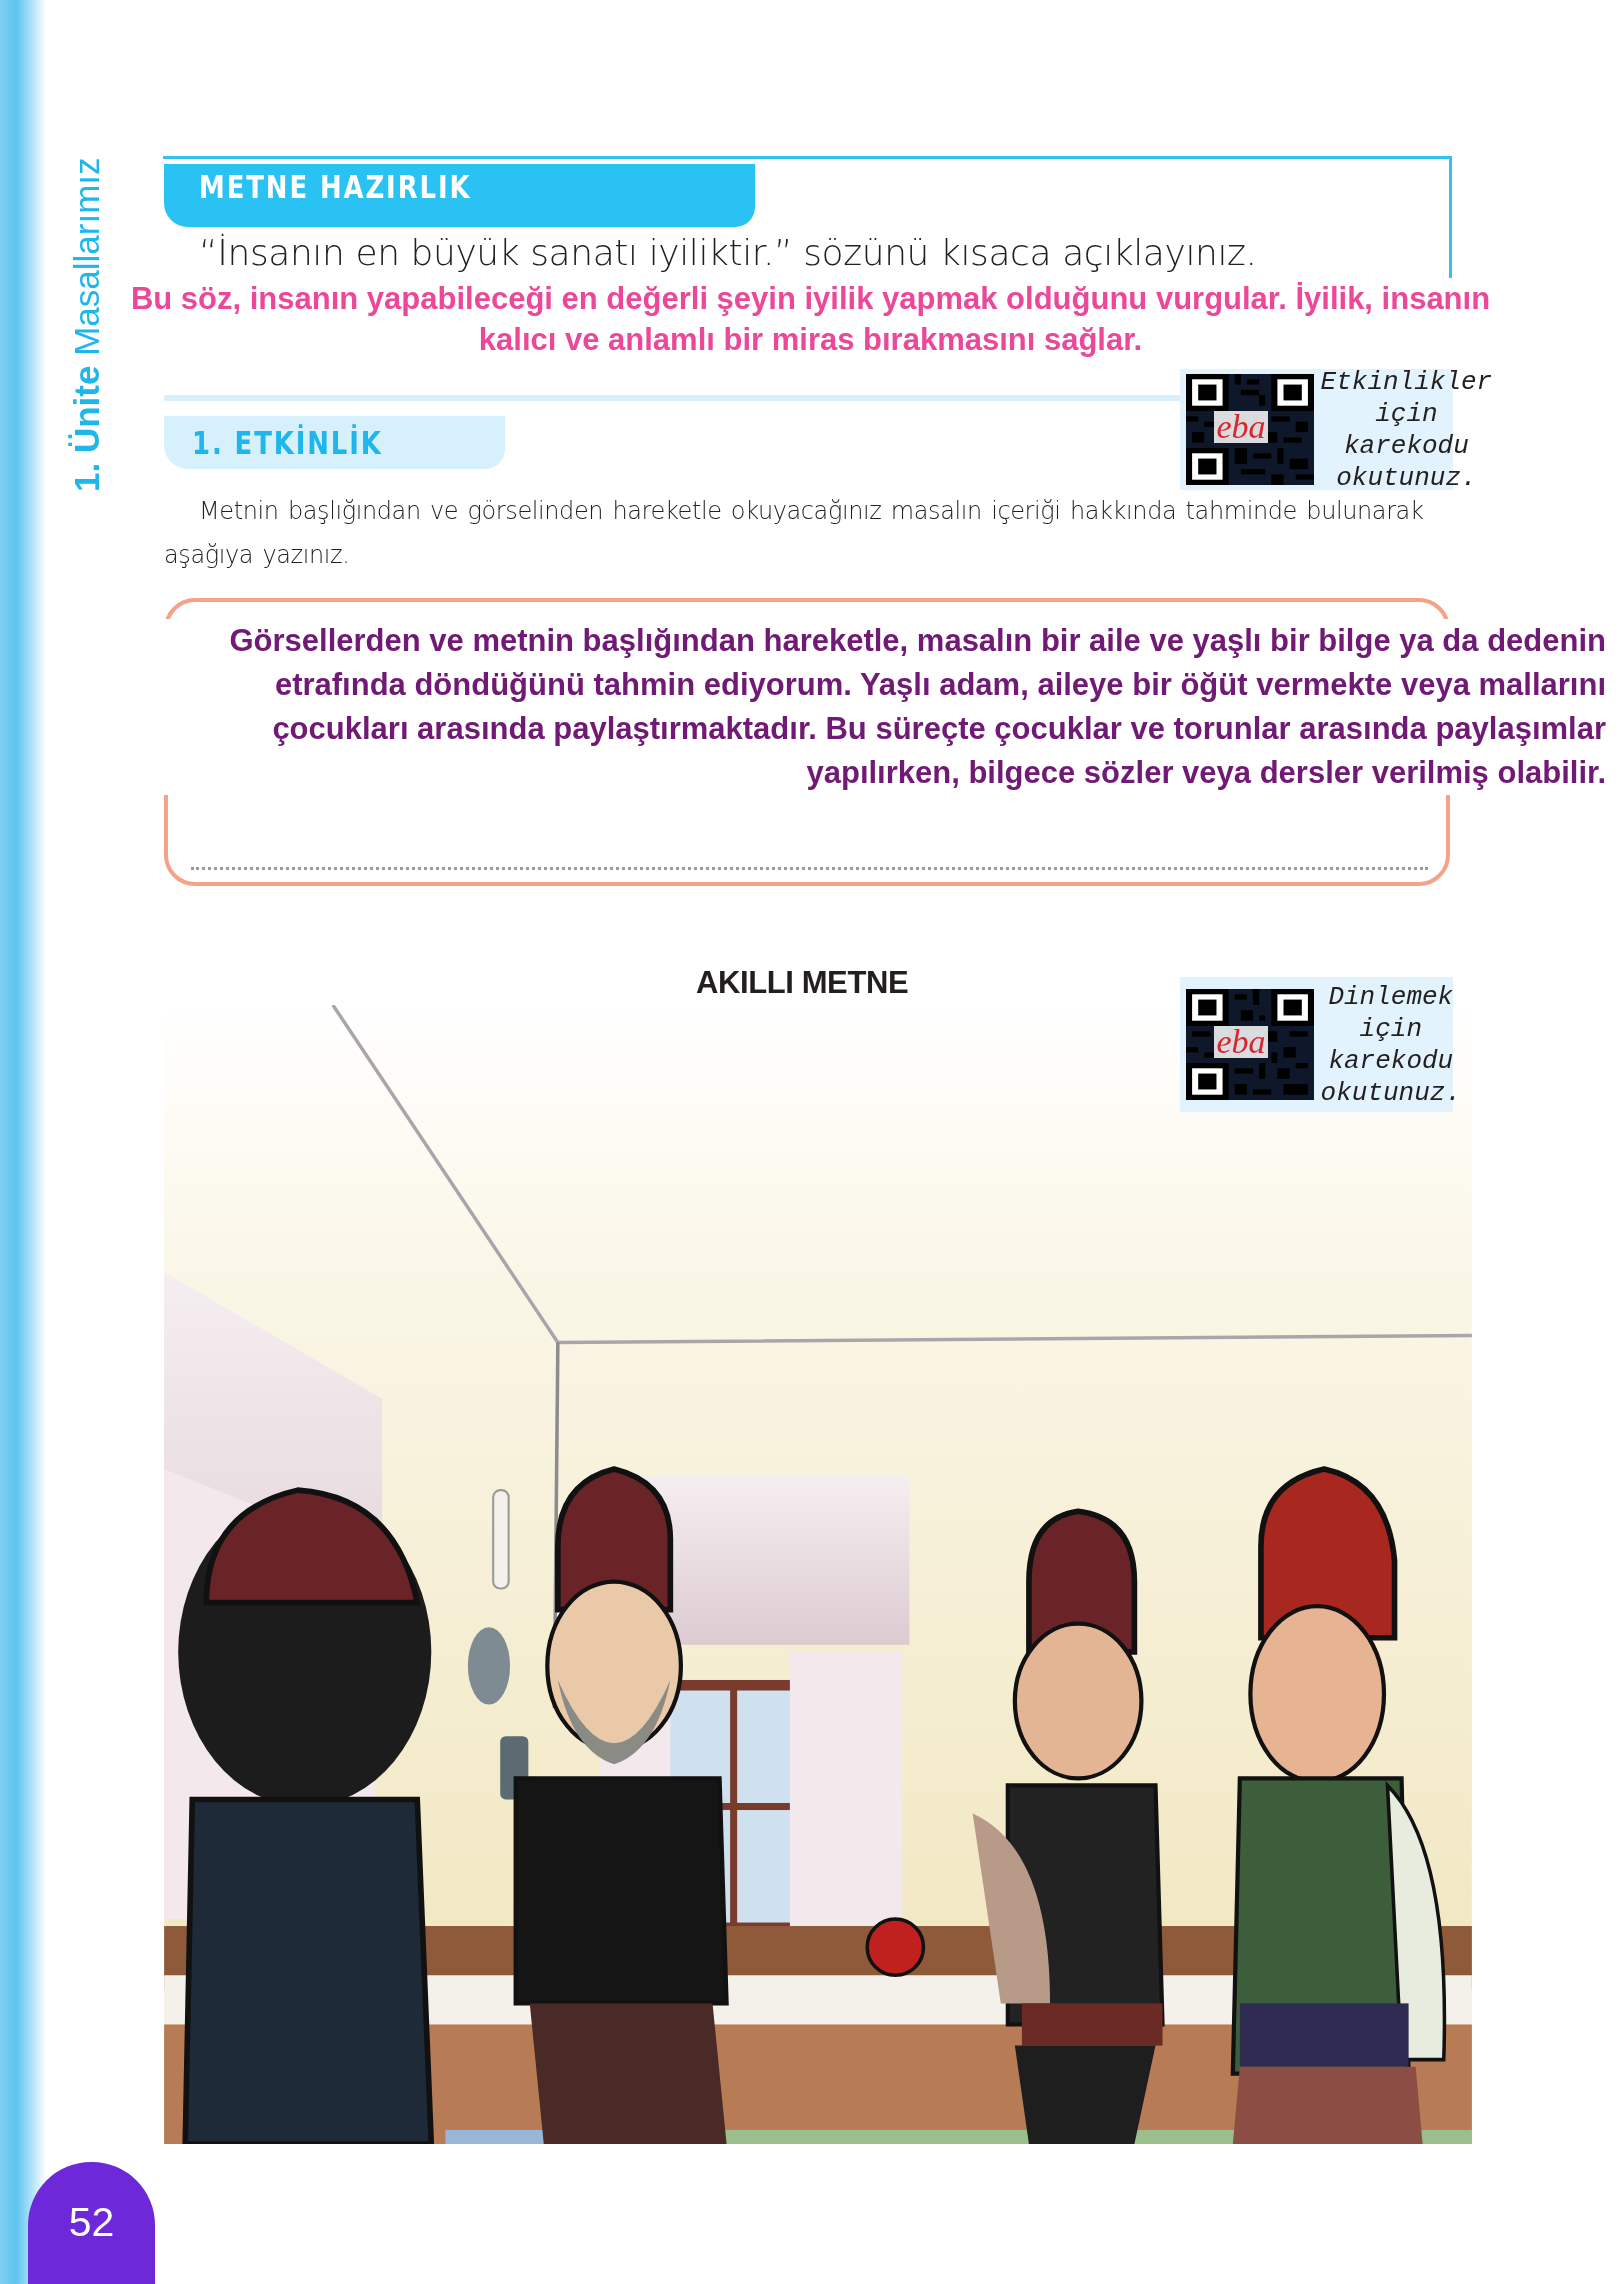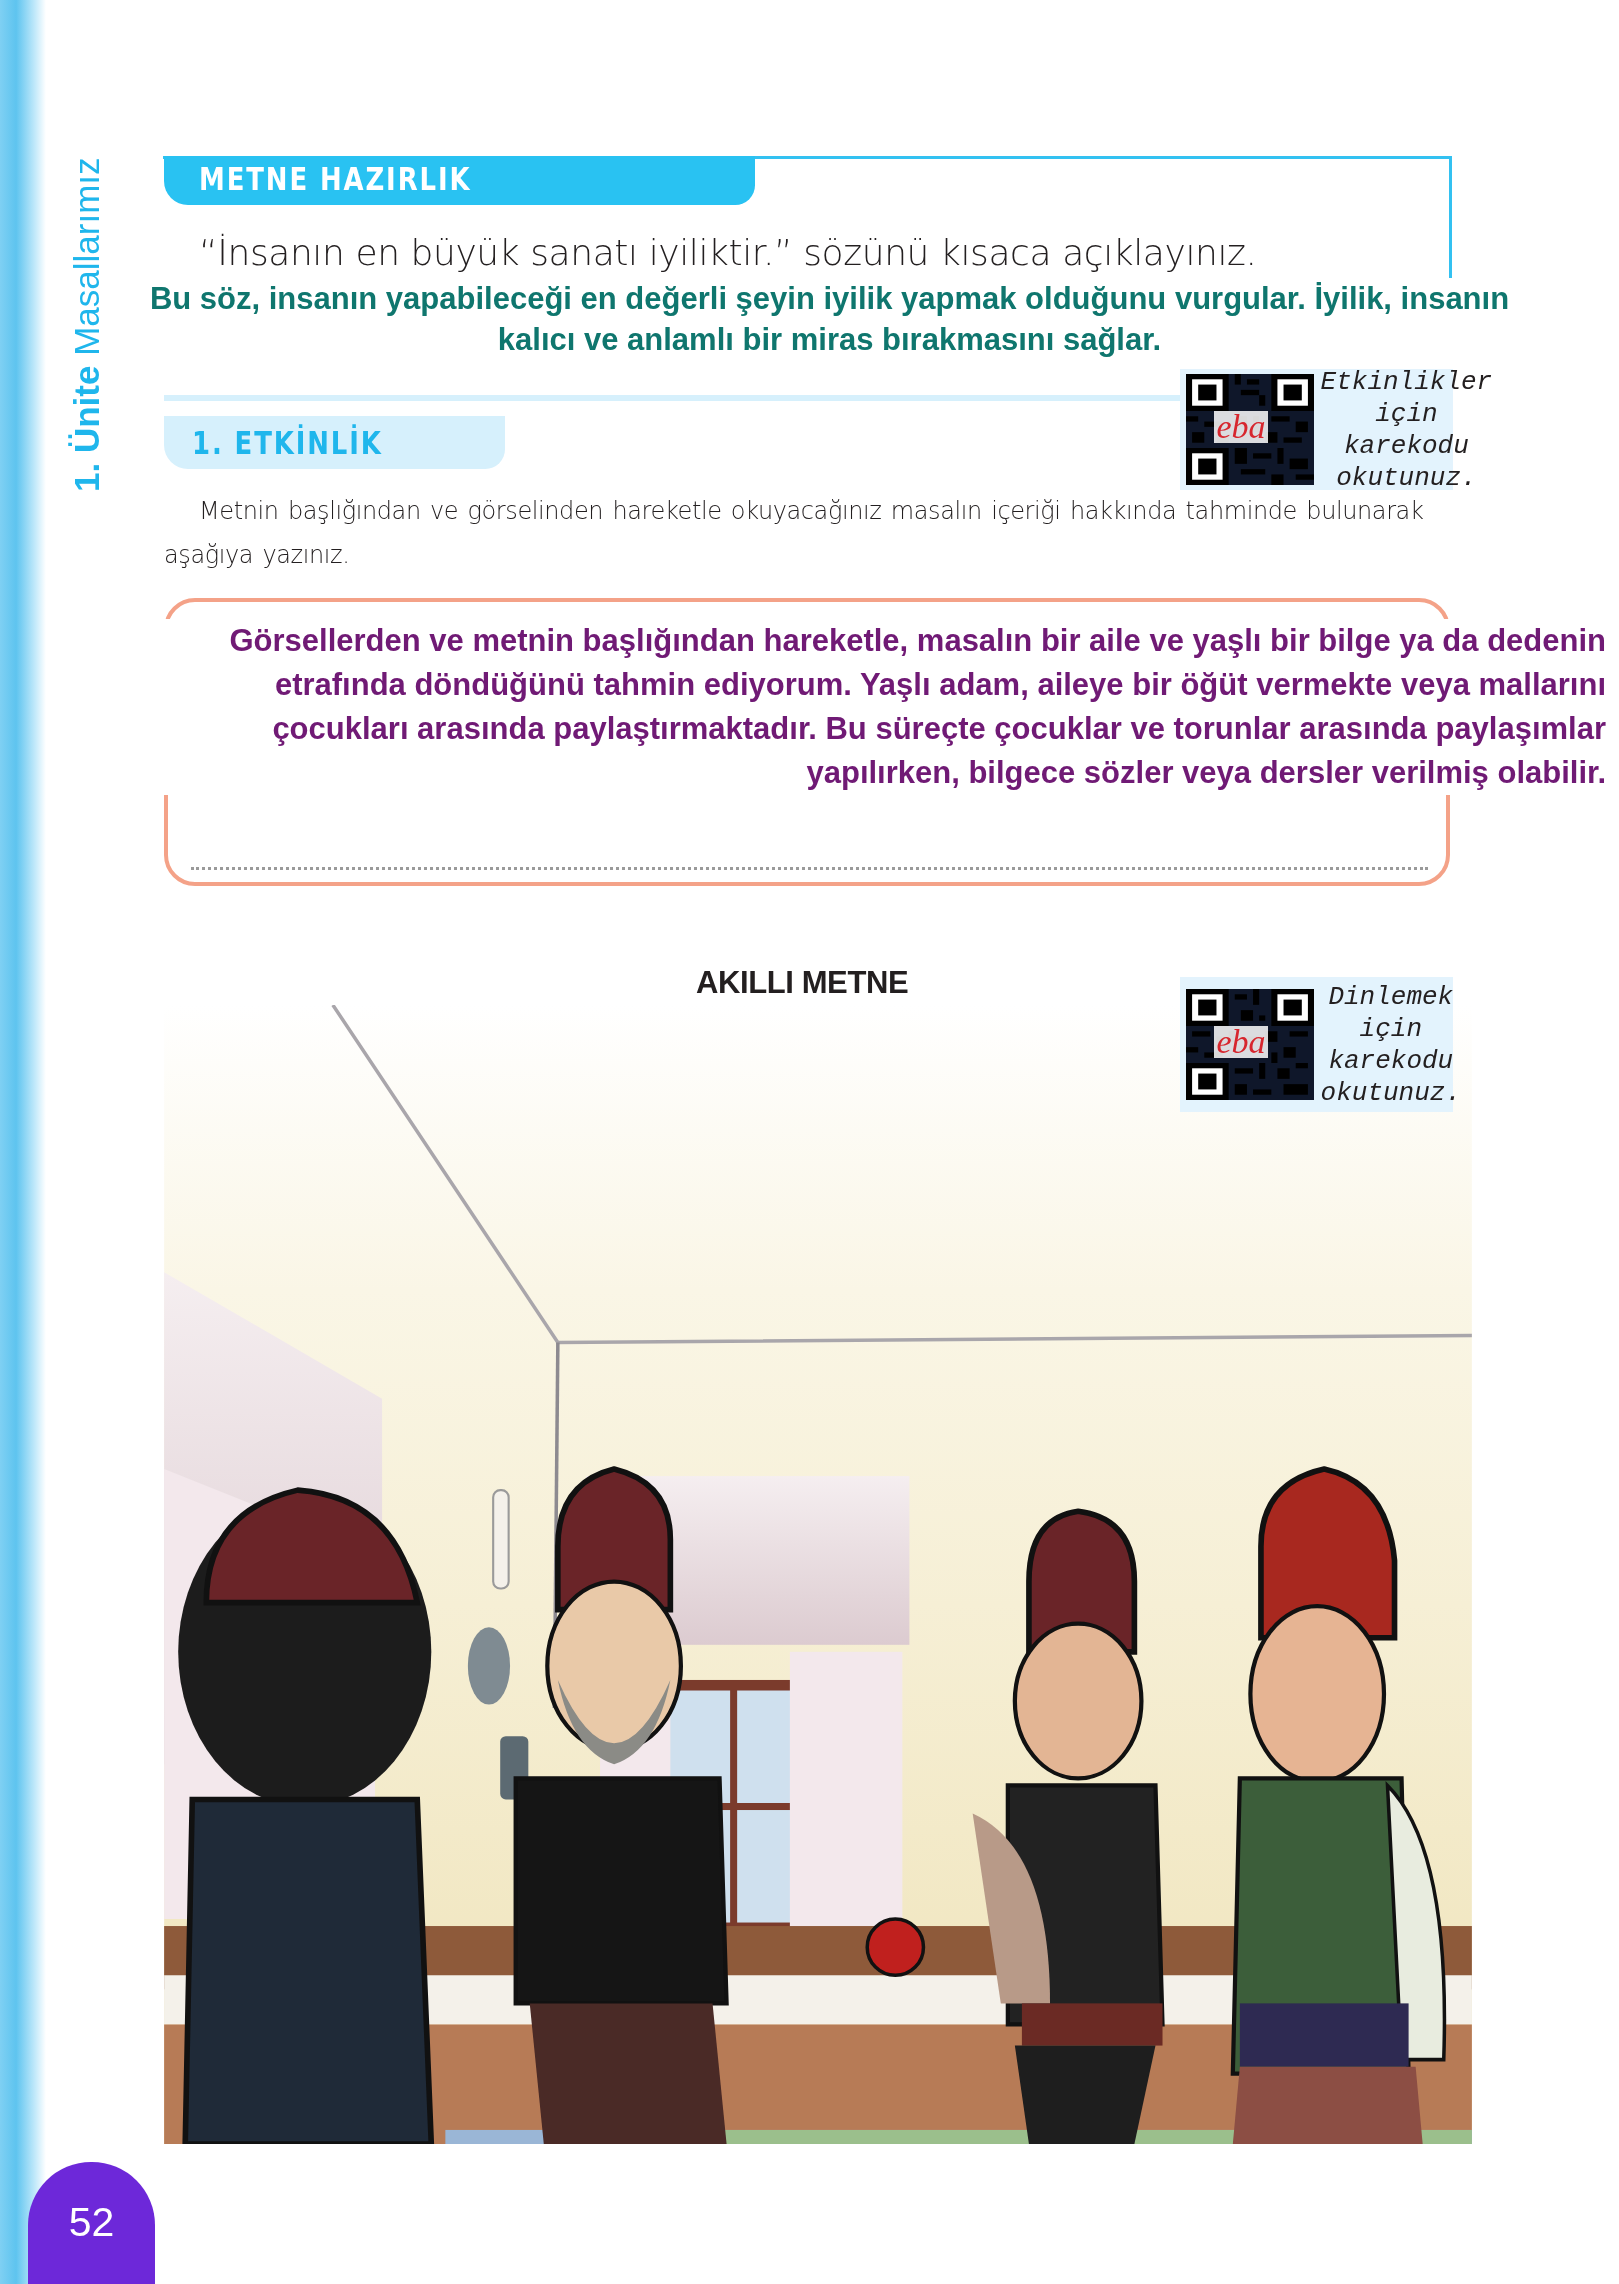--- a/index.html
+++ b/index.html
@@ -17,34 +17,34 @@
     font-size:35px; color:#1fb6ec; letter-spacing:0px;
   }
   .unit-label b { font-weight:bold; }
 
   
   .box1-frame {
     position:absolute; left:163px; top:156px; width:1289px; height:134px;
     border-top:3.5px solid #33c1f1; border-right:3.5px solid #33c1f1; box-sizing:border-box;
   }
   .section-tab {
-    position:absolute; left:164px; top:156px; width:591px; height:49px;
+    position:absolute; left:164px; top:164px; width:591px; height:63px;
     background:#29c2f2; border-radius:0 0 19.7px 24px;text-decoration:underline;
   }
   .section-tab span {
     position:absolute; left:35px; top:4.2px; font-family:"DejaVu Sans Condensed","DejaVu Sans", sans-serif;
     font-weight:bold; font-size:32px; color:#ffffff; letter-spacing:2.1px; transform:scaleX(0.9); transform-origin:0 0;
   }
   .prompt1 {
     position:absolute; left:199px; top:232px; font-size:36px; color:#231f20;
     font-family:"DejaVu Sans", sans-serif; font-weight:300; letter-spacing:-0.4px;
   }
   .answer1 {
-    position:absolute; left:123px; top:278px; width:1413px; height:93px; background:#ffffff;
-    text-align:center; color:#0f766e; font-weight:bold; font-size:31px; line-height:41px;
+    position:absolute; left:104px; top:278px; width:1413px; height:93px; background:#ffffff;
+    text-align:center; color:#ec4899; font-weight:bold; font-size:31px; line-height:41px;
   }
 
   
   .act-line {
     position:absolute; left:164px; top:395px; width:1026px; height:5.6px; background:#d6f0fc;
   }
   .act-tab {
     position:absolute; left:164px; top:416px; width:341px; height:53px;
     background:#d6f0fc; border-radius:0 0 19.7px 24px;
   }

